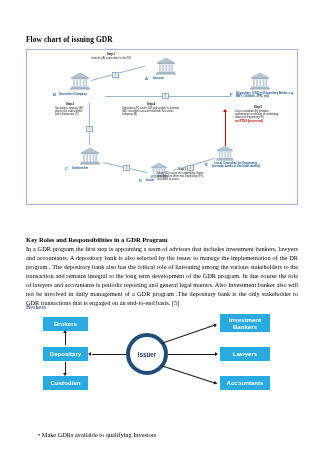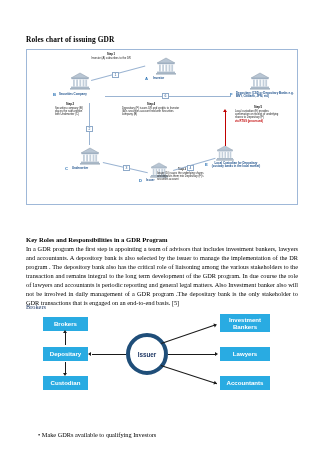--- a/index.html
+++ b/index.html
@@ -232,21 +232,21 @@
     left: 38px;
     top: 431px;
     font-family: "Liberation Serif", serif;
     font-size: 6.3px;
     color: #000;
   }
 </style>
 </head>
 <body>
 
-<div class="page-title">Roles chart of issuing GDR</div>
+<div class="page-title">Flow chart of issuing GDR</div>
 
 <div class="flow-frame">
 
   <div class="step-block center" style="left:58px; top:3px; width:52px;">
     <span class="step-head">Step 1</span>
     <span class="step-body">Investor (A) subscribes to the DR</span>
   </div>
 
   <span class="bank-icon" style="left:128px; top:7px;">
     <svg width="22" height="18" viewBox="0 0 22 18">

